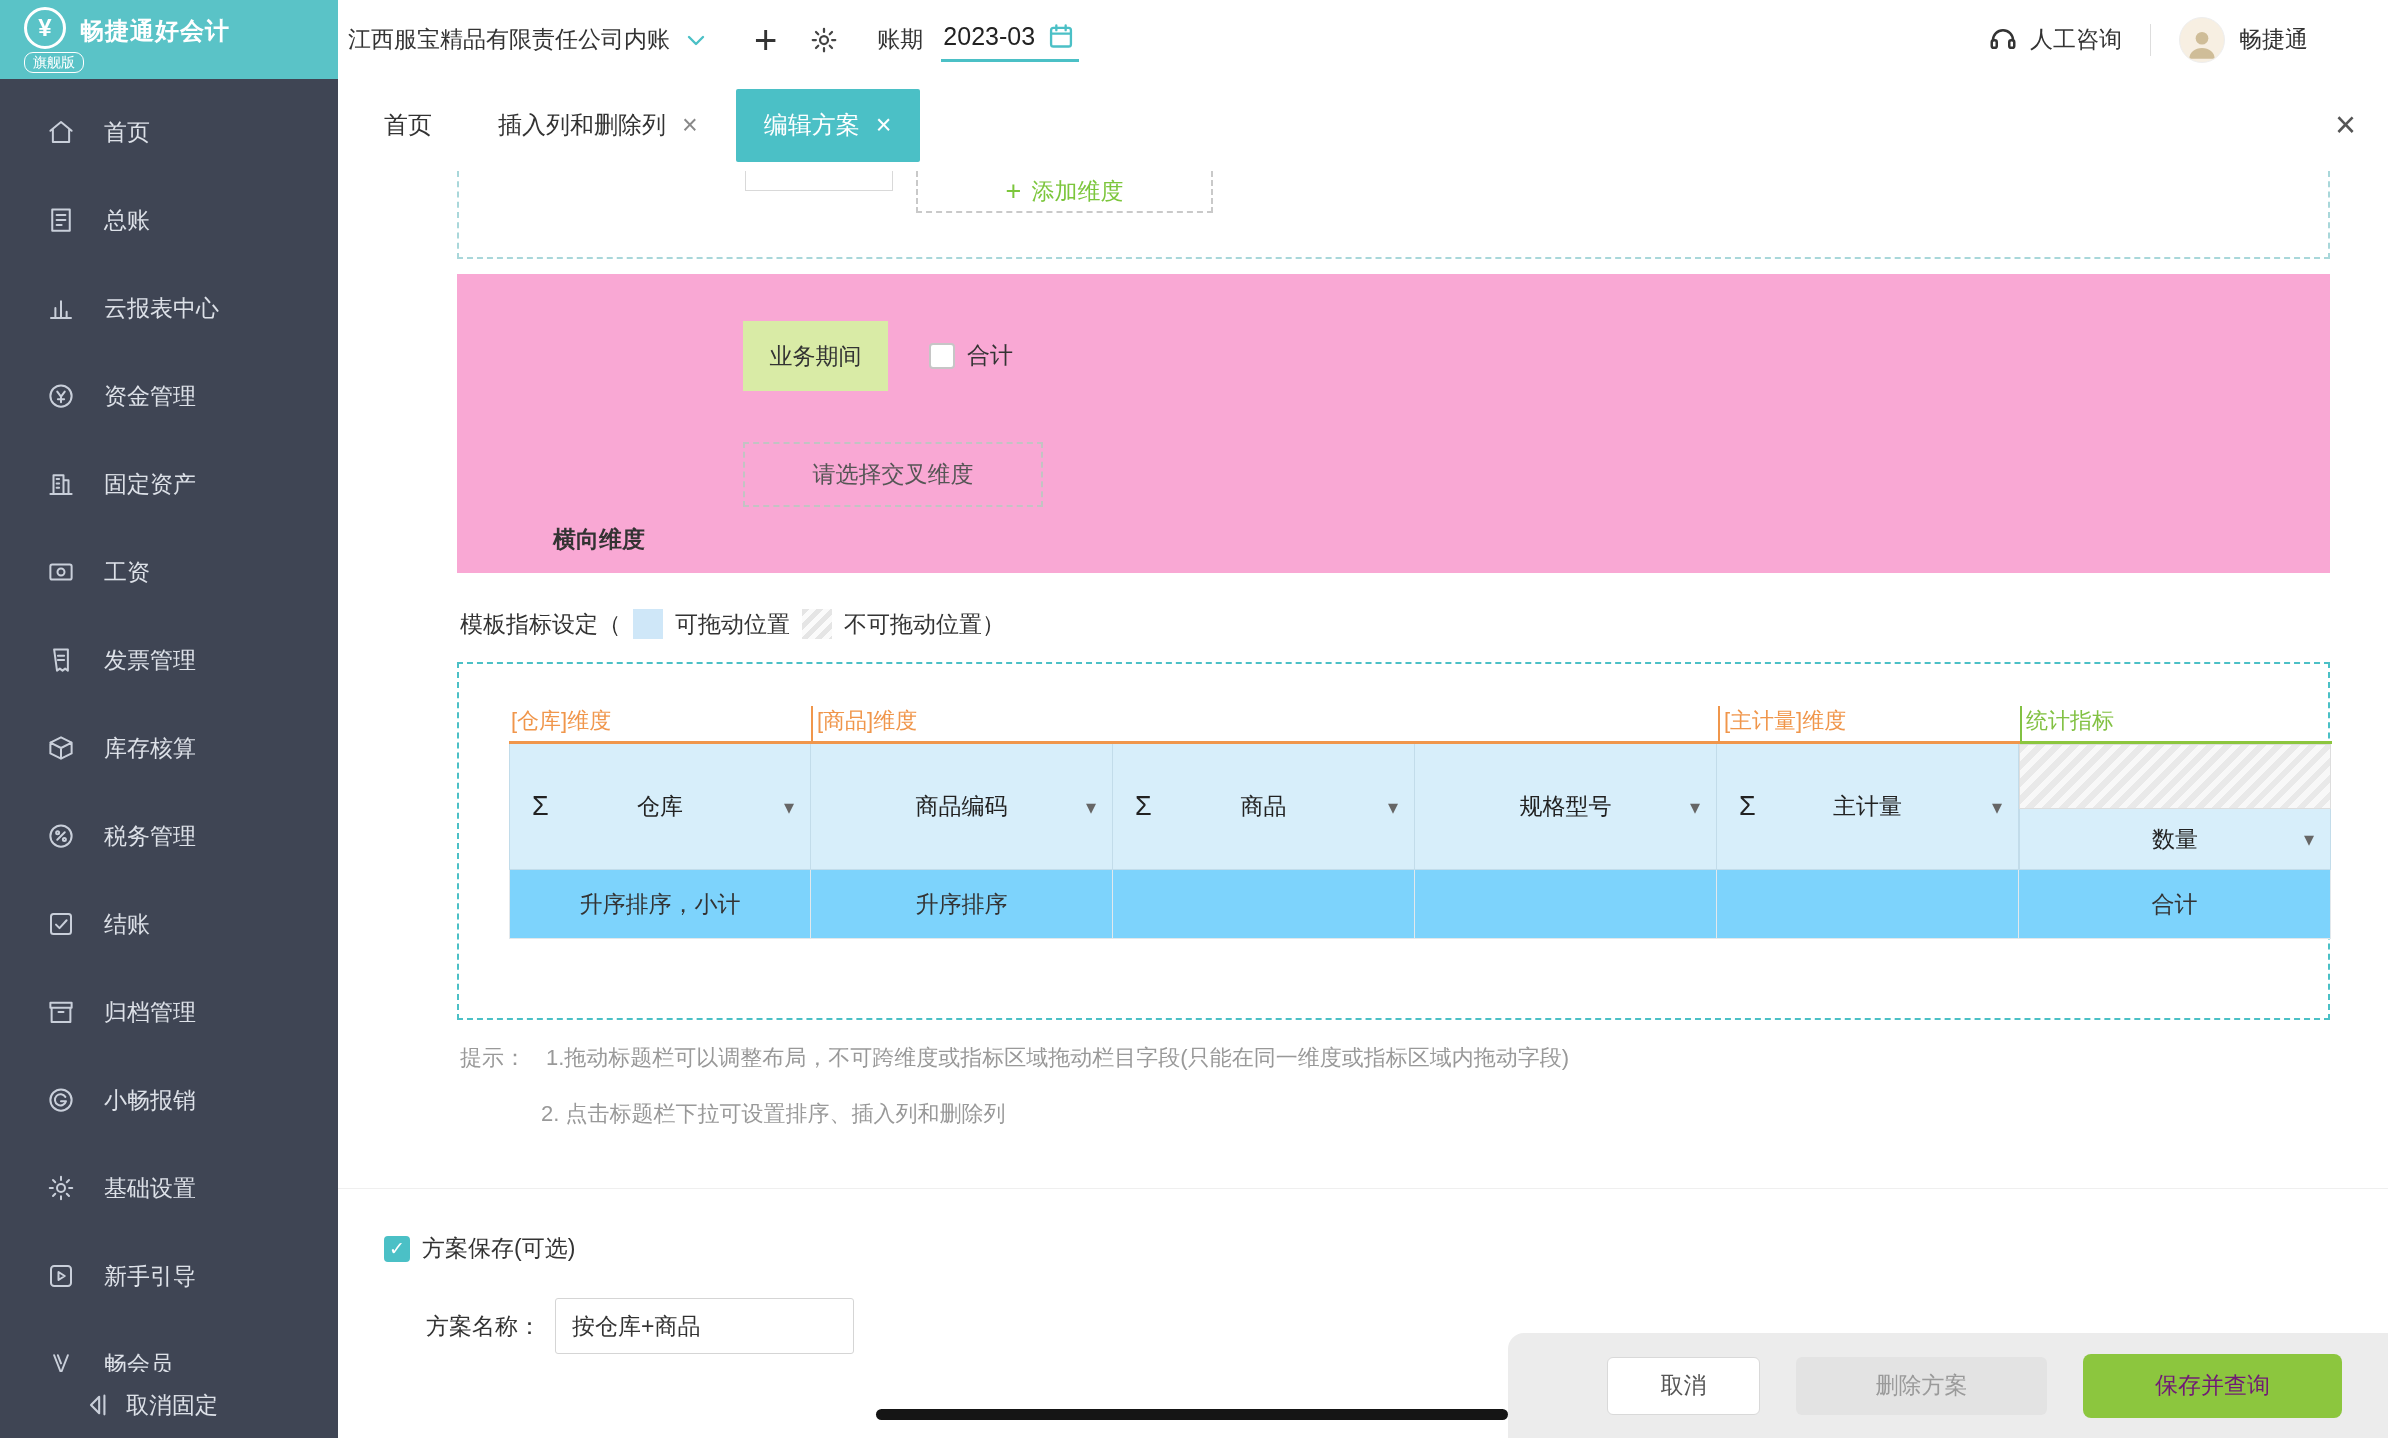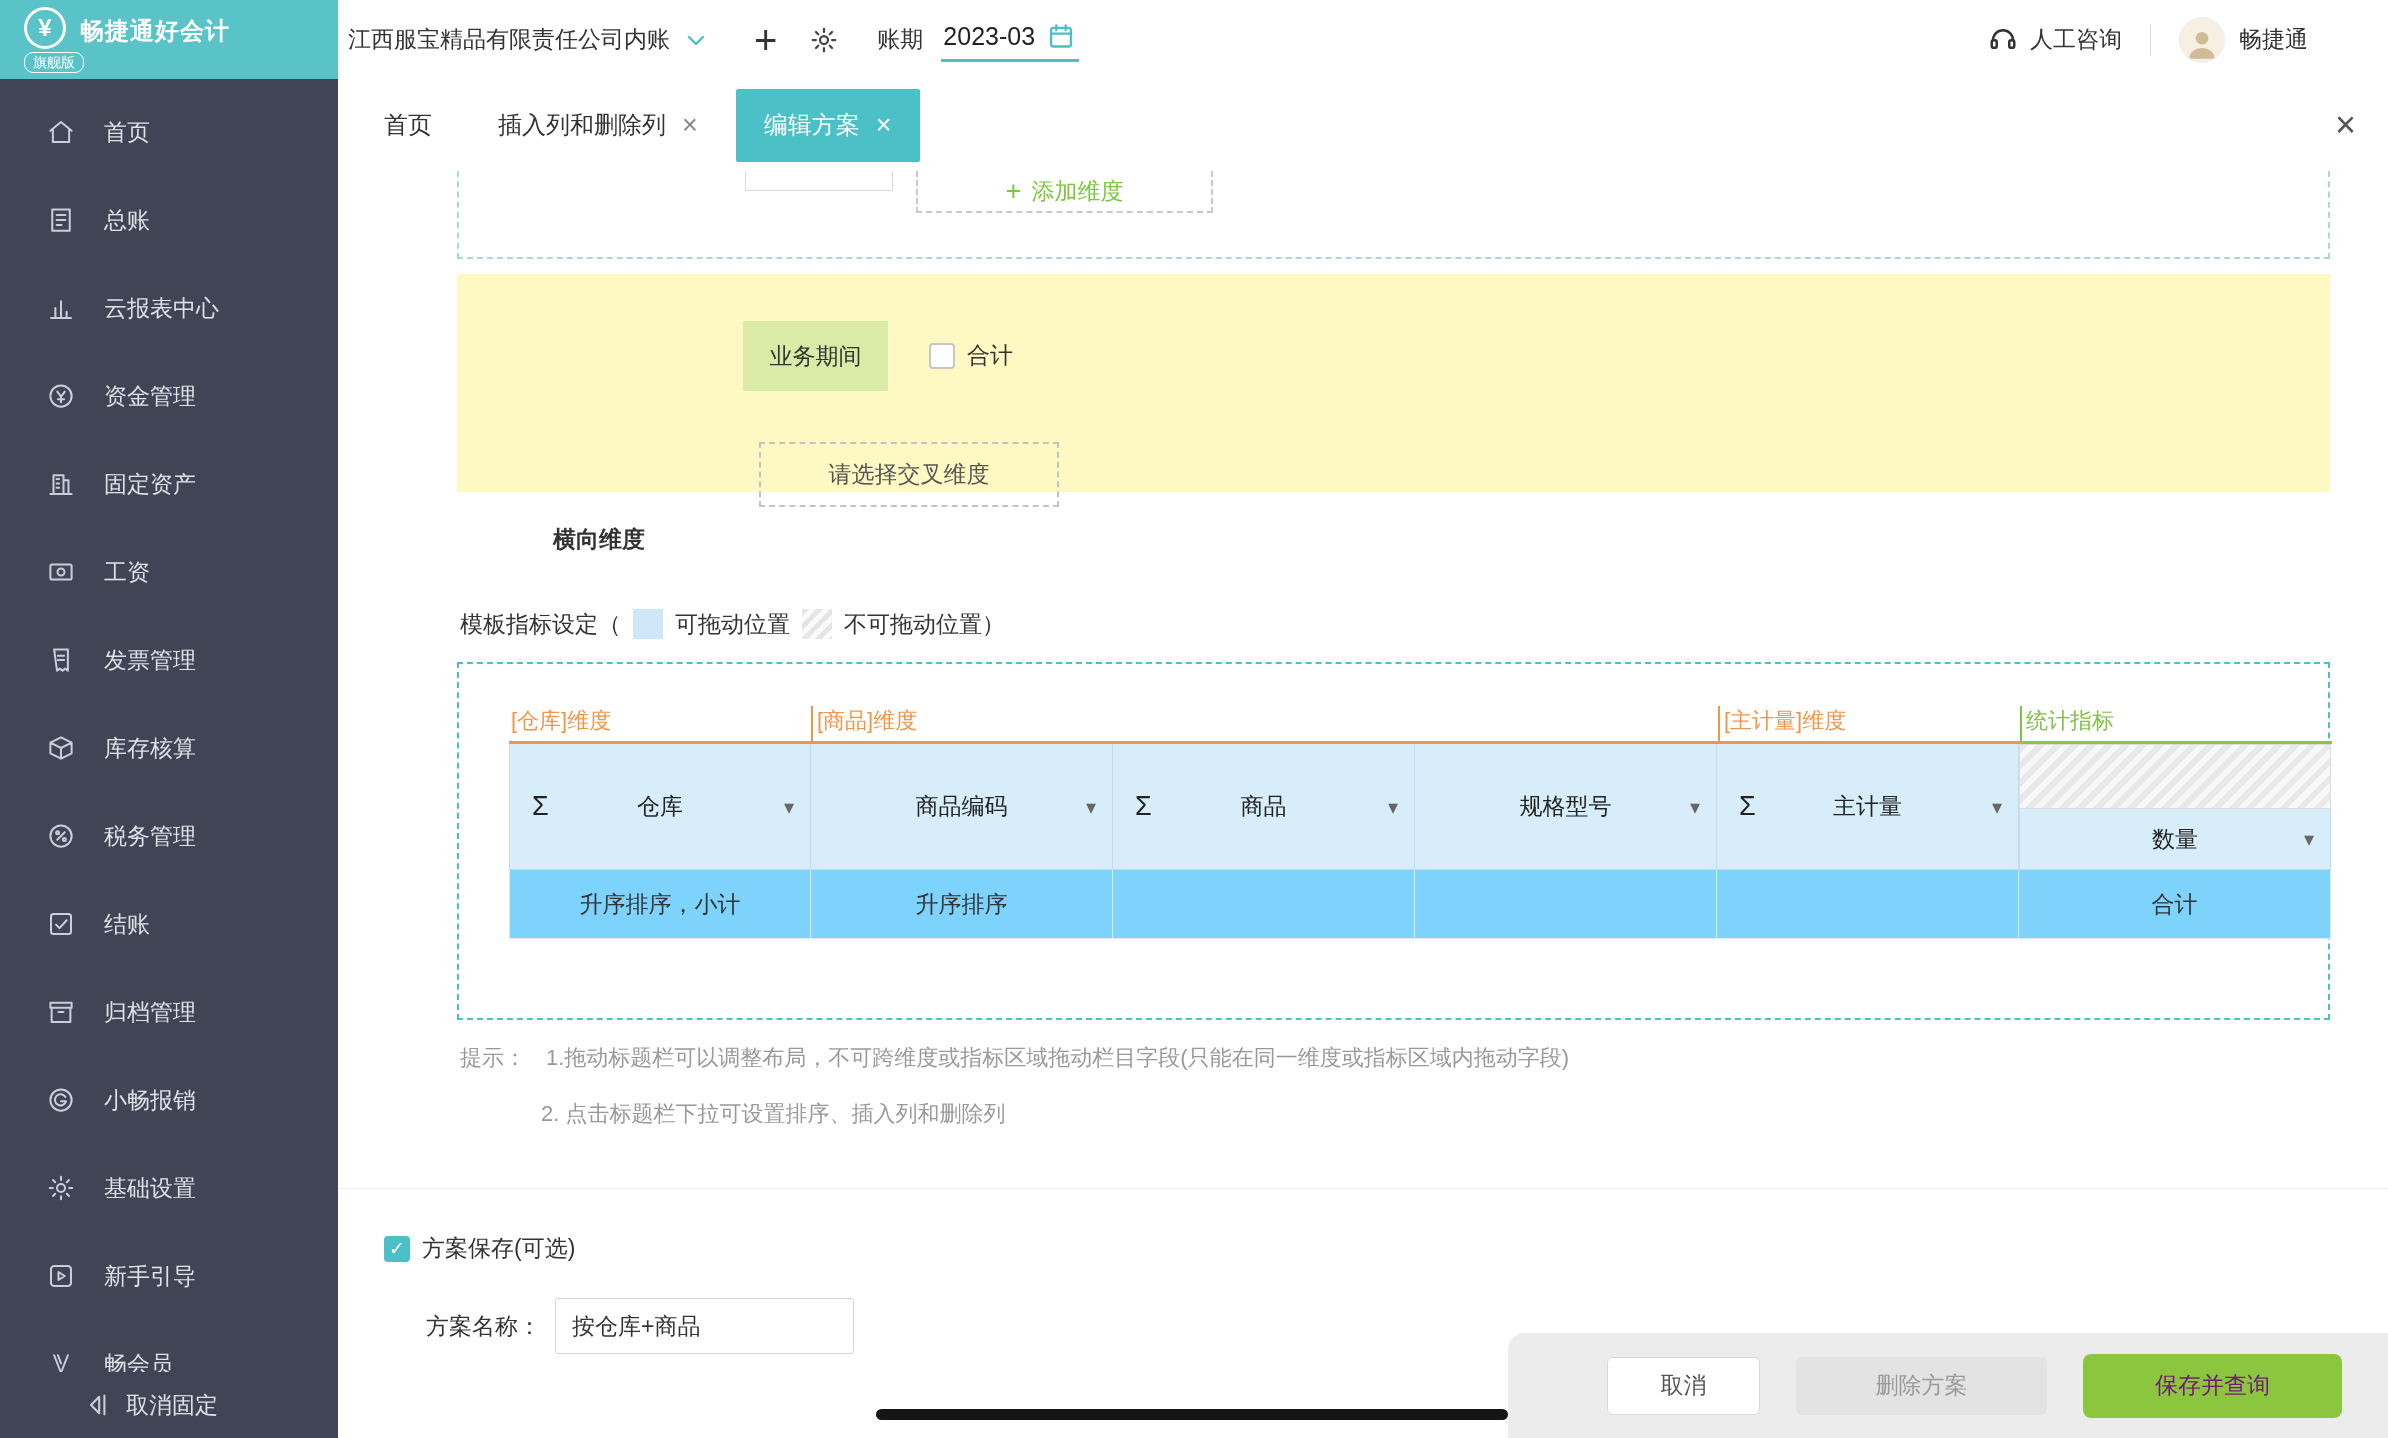--- a/index.html
+++ b/index.html
@@ -45,27 +45,27 @@
   .tabbar-close { position:absolute; right:32px; top:50%; transform:translateY(-50%); font-size:36px; color:#555; cursor:pointer; line-height:1; }
 
   
   .main { position:absolute; left:338px; top:171px; right:0; bottom:0; background:#fff; }
 
   .vdim-box { position:absolute; left:119px; top:0; width:1873px; height:88px; border:2px dashed #a9d7da; border-top:none; }
   .vdim-fragment { position:absolute; left:286px; top:0; width:148px; height:20px; background:#fff; border:1px solid #d9d9d9; border-top:none; }
   .add-dim { position:absolute; left:457px; top:0; width:297px; height:42px; border:2px dashed #c9c9c9; border-top:none; display:flex; align-items:center; justify-content:center; color:#7cc63c; font-size:23px; cursor:pointer; }
   .add-dim .plus { font-size:27px; margin-right:10px; }
 
-  .green-panel { position:absolute; left:119px; top:103px; width:1873px; height:218px; background:#fef9c3; }
+  .green-panel { position:absolute; left:119px; top:103px; width:1873px; height:299px; background:#f9a8d4; }
   .biz-period { position:absolute; left:286px; top:47px; width:145px; height:70px; background:#d9eba6; display:flex; align-items:center; justify-content:center; font-size:23px; color:#333; cursor:grab; }
   .total-row { position:absolute; left:472px; top:66px; display:flex; align-items:center; }
   .checkbox { width:26px; height:26px; border:2px solid #c6c6c6; border-radius:4px; background:#fff; cursor:pointer; }
   .checkbox.checked { background:#4bc0c6; border-color:#4bc0c6; color:#fff; display:flex; align-items:center; justify-content:center; font-size:19px; }
   .total-label { margin-left:12px; font-size:23px; color:#333; }
-  .cross-box { position:absolute; left:302px; top:168px; width:300px; height:65px; border:2px dashed #c3c3c3; display:flex; align-items:center; justify-content:center; font-size:23px; color:#555; cursor:pointer; }
+  .cross-box { position:absolute; left:286px; top:168px; width:300px; height:65px; border:2px dashed #c3c3c3; display:flex; align-items:center; justify-content:center; font-size:23px; color:#555; cursor:pointer; }
   .hdim-label { position:absolute; left:96px; top:250px; font-size:23px; color:#333;font-weight:bold; }
 
   .legend { position:absolute; left:122px; top:436px; height:34px; display:flex; align-items:center; font-size:23px; color:#333; }
   .swatch-blue { width:30px; height:30px; background:#cfe7f8; margin:0 12px; }
   .swatch-hatch { width:30px; height:30px; margin:0 12px; background:repeating-linear-gradient(135deg,#e5e5e5 0 5px,#fbfbfb 5px 10px); }
 
   .table-box { position:absolute; left:119px; top:491px; width:1873px; height:358px; border:2px dashed #4bc0c6; }
   .sec-label { position:absolute; top:42px; font-size:22px; color:#f0964b; white-space:nowrap; }
   .sec-label.green { color:#82c143; }
   .sec-sep { position:absolute; top:42px; width:2px; height:36px; background:#f0964b; }

